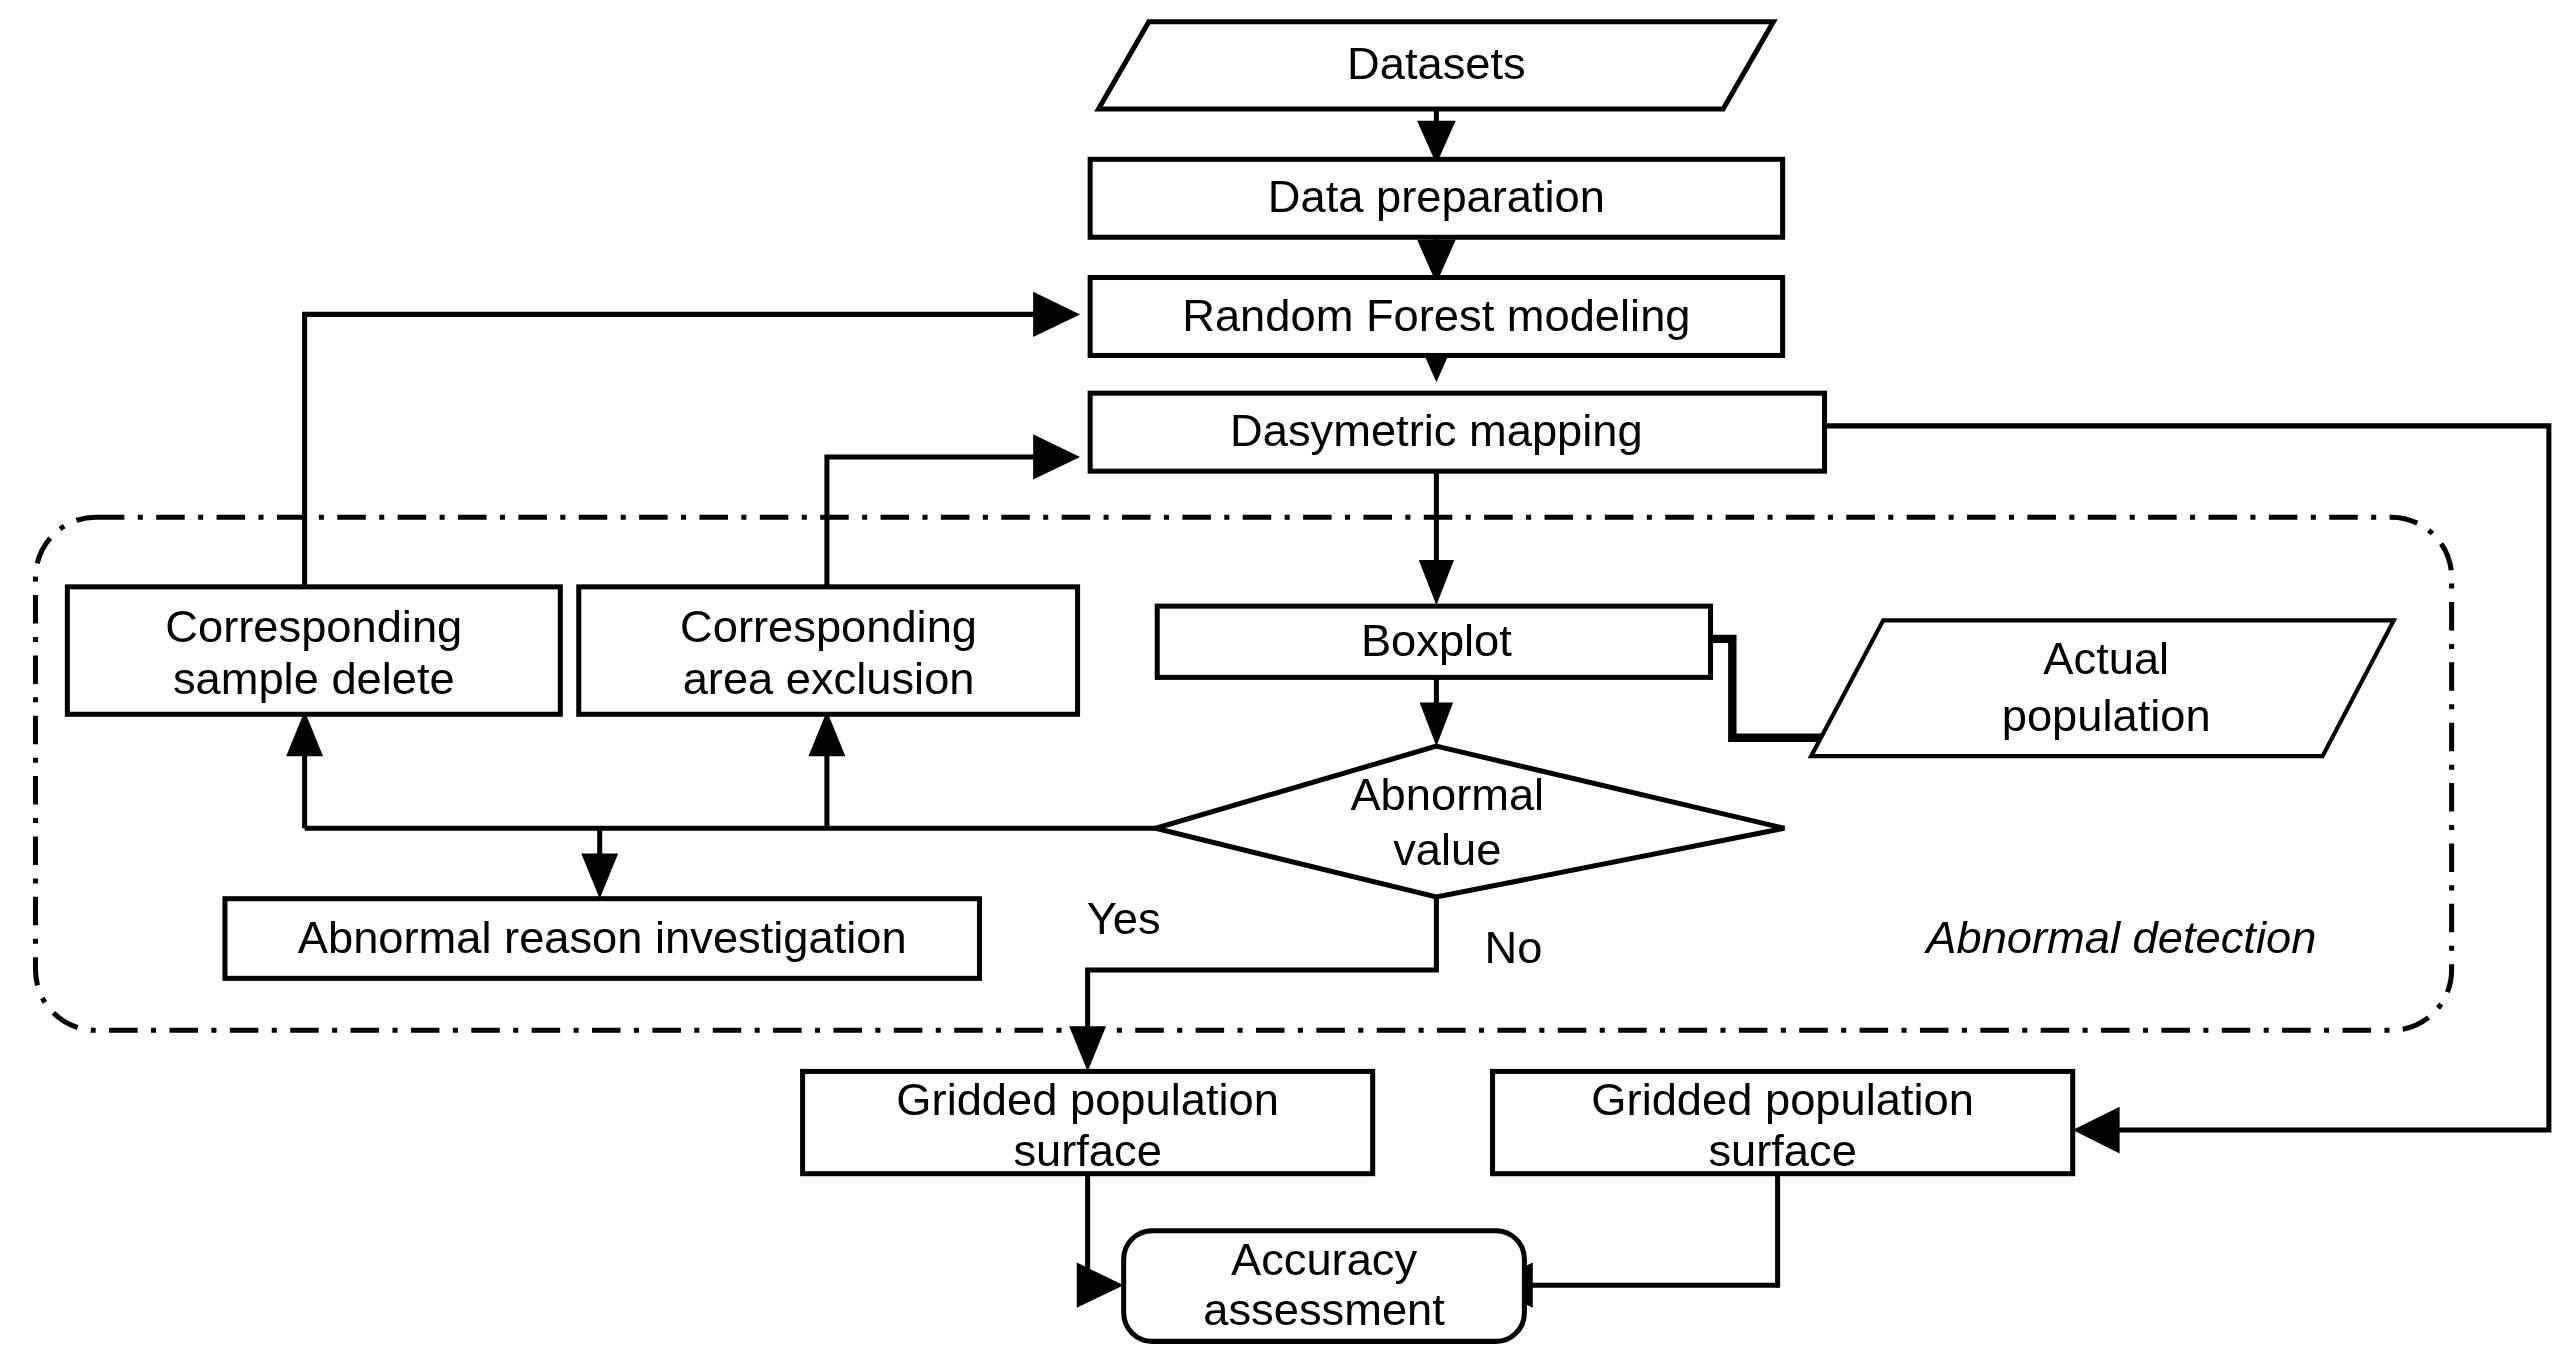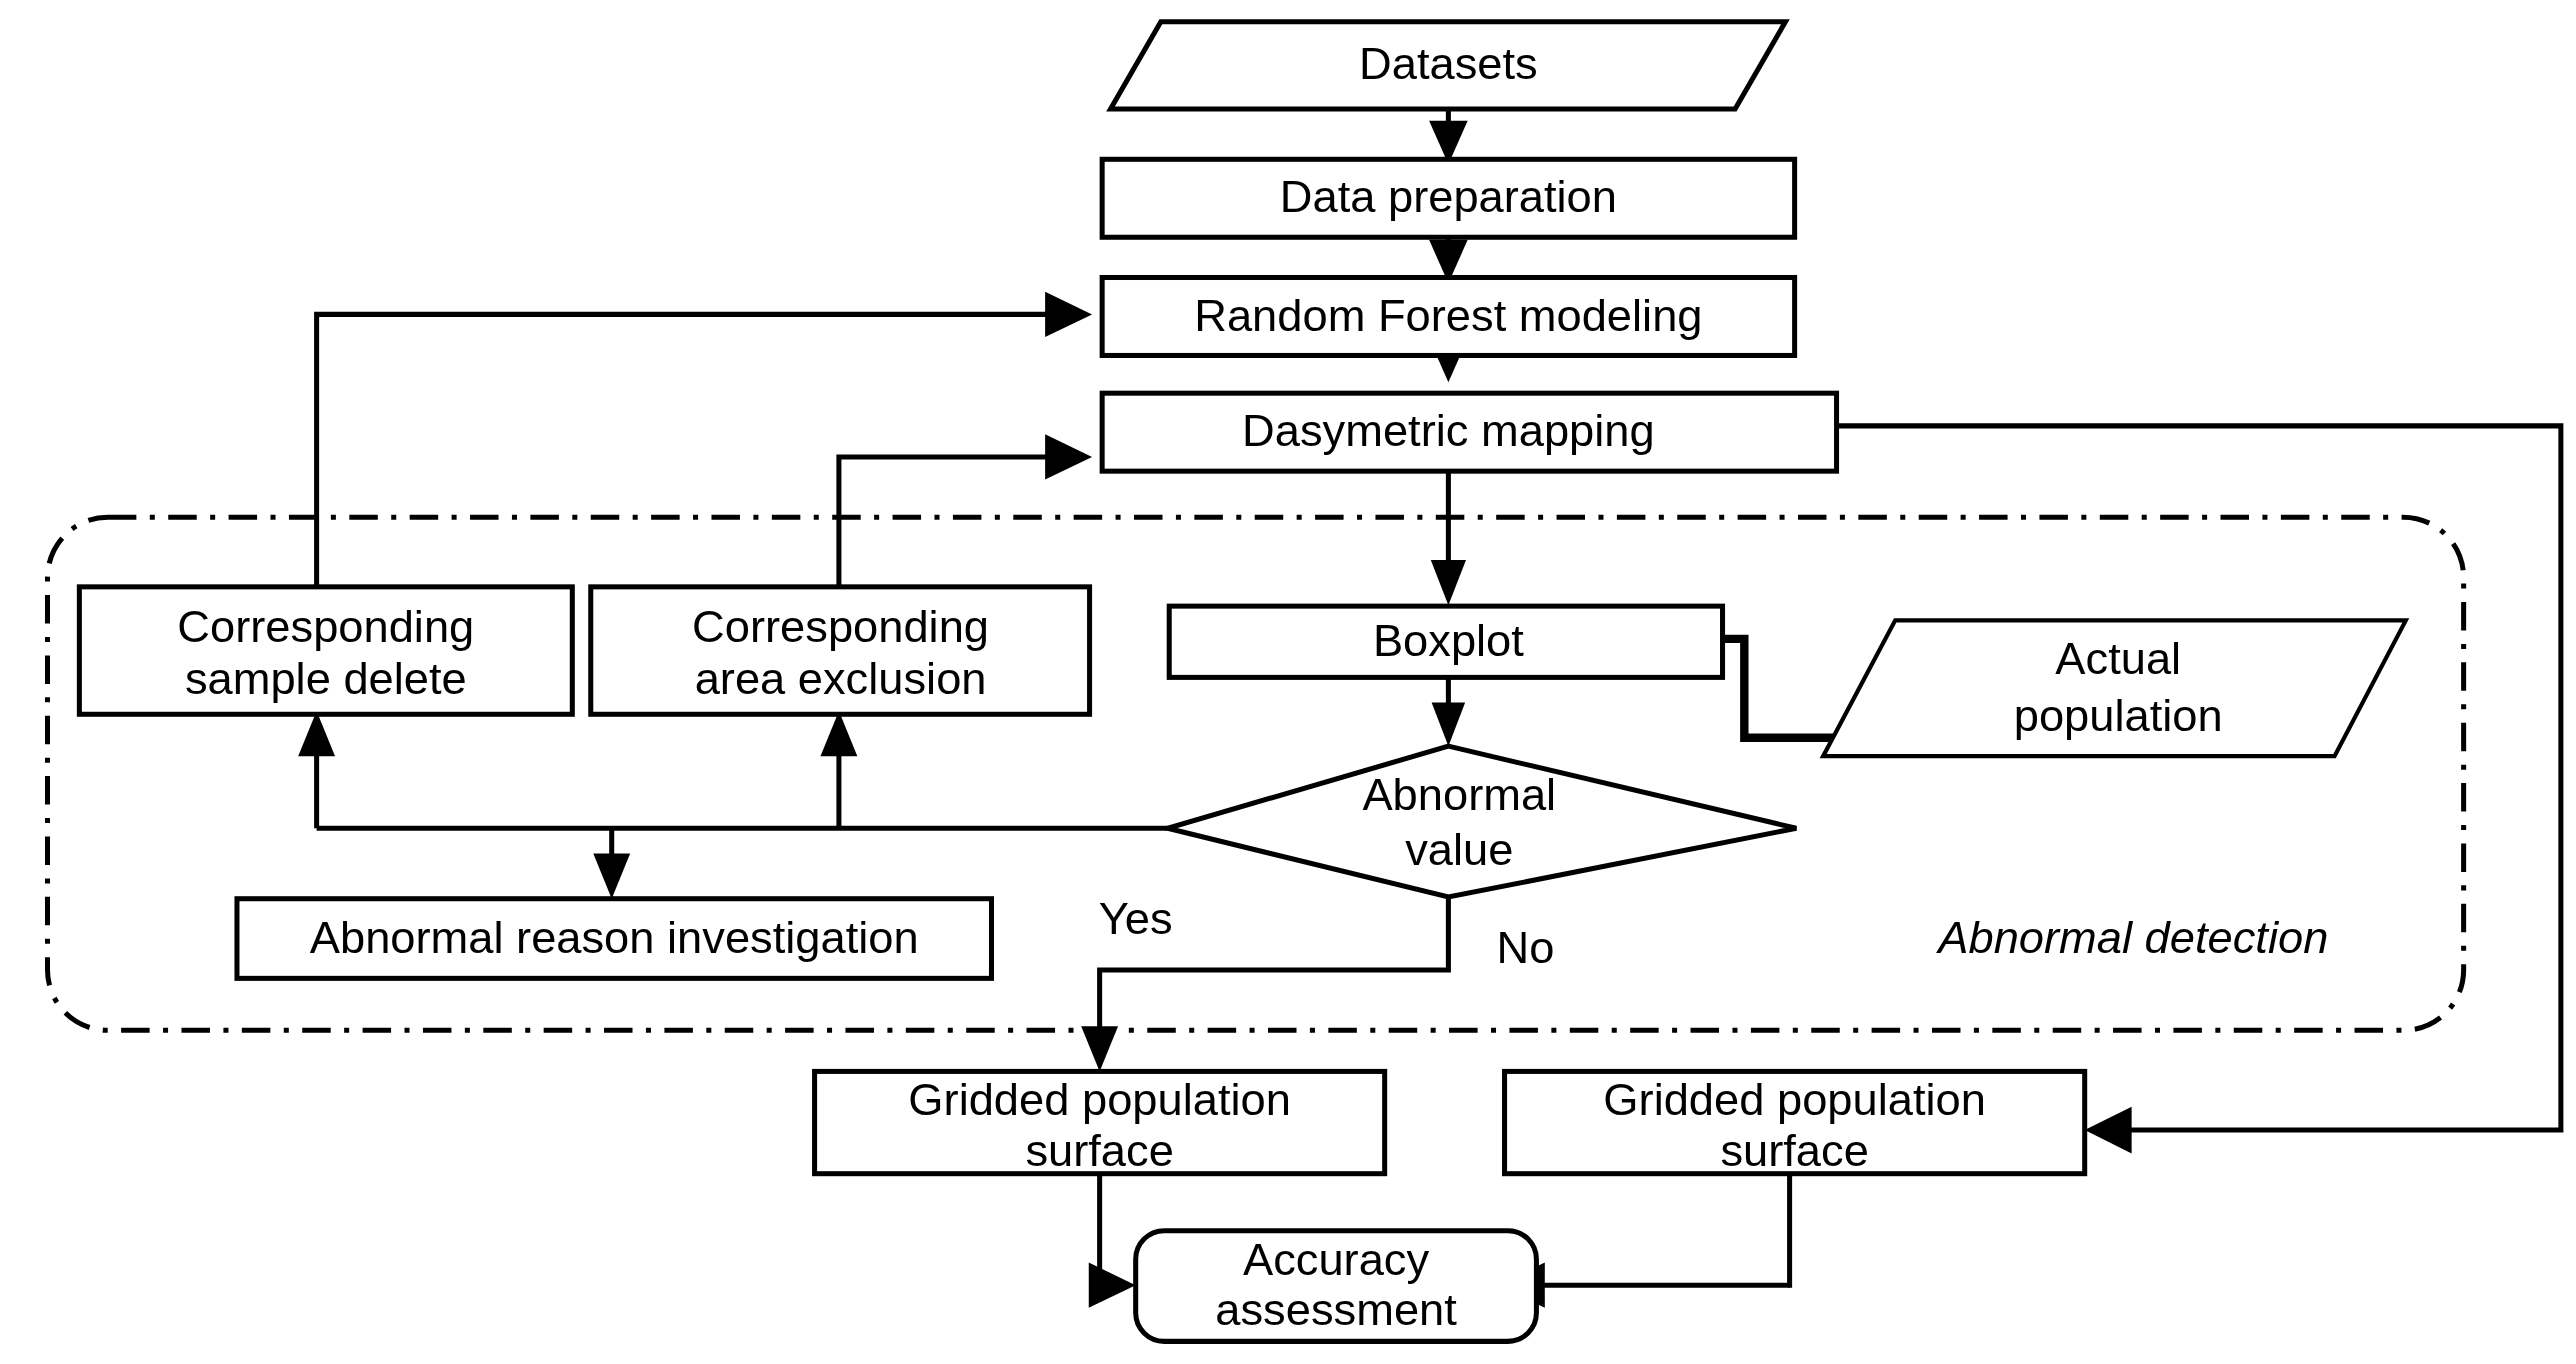--- a/index.html
+++ b/index.html
@@ -11,21 +11,20 @@
   body {
     width: 2576px;
     height: 1364px;
     font-family: "Liberation Sans", sans-serif;
     overflow: hidden;
   }
   #flow-root {
     position: relative;
     width: 2256px;
     height: 1364px;
-    padding-left: 12px;
   }
   svg#flow-svg {
     display: block;
     width: 2576px;
     height: 1364px;
   }
   .node-shape {
     fill: #ffffff;
     stroke: #000000;
     stroke-width: 6;

